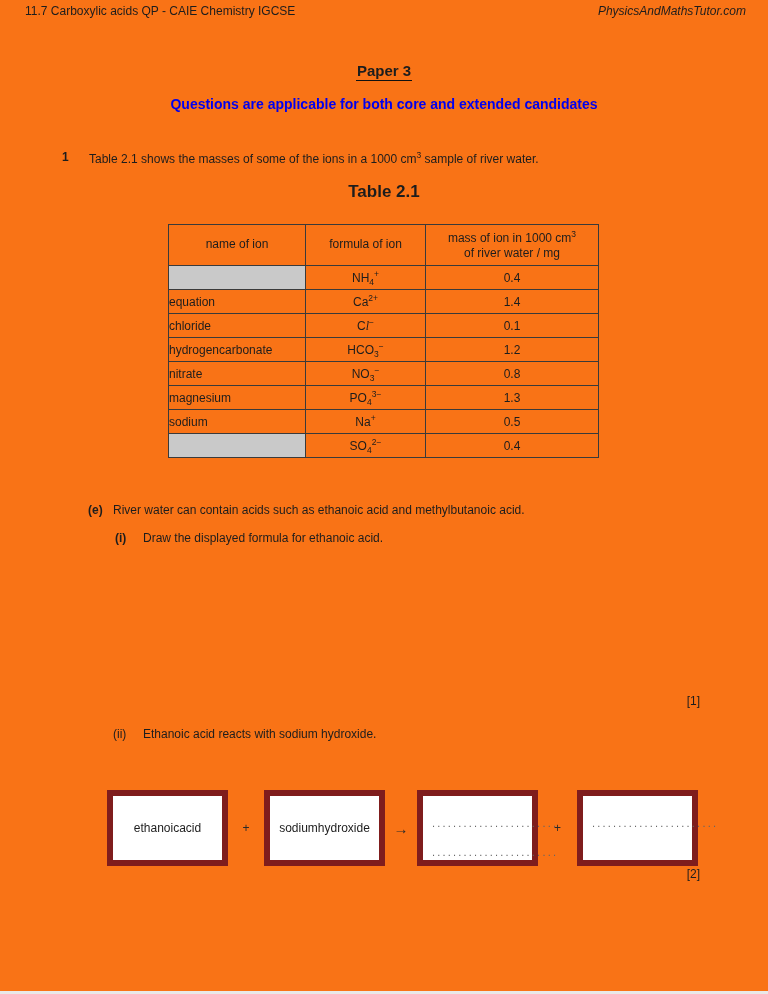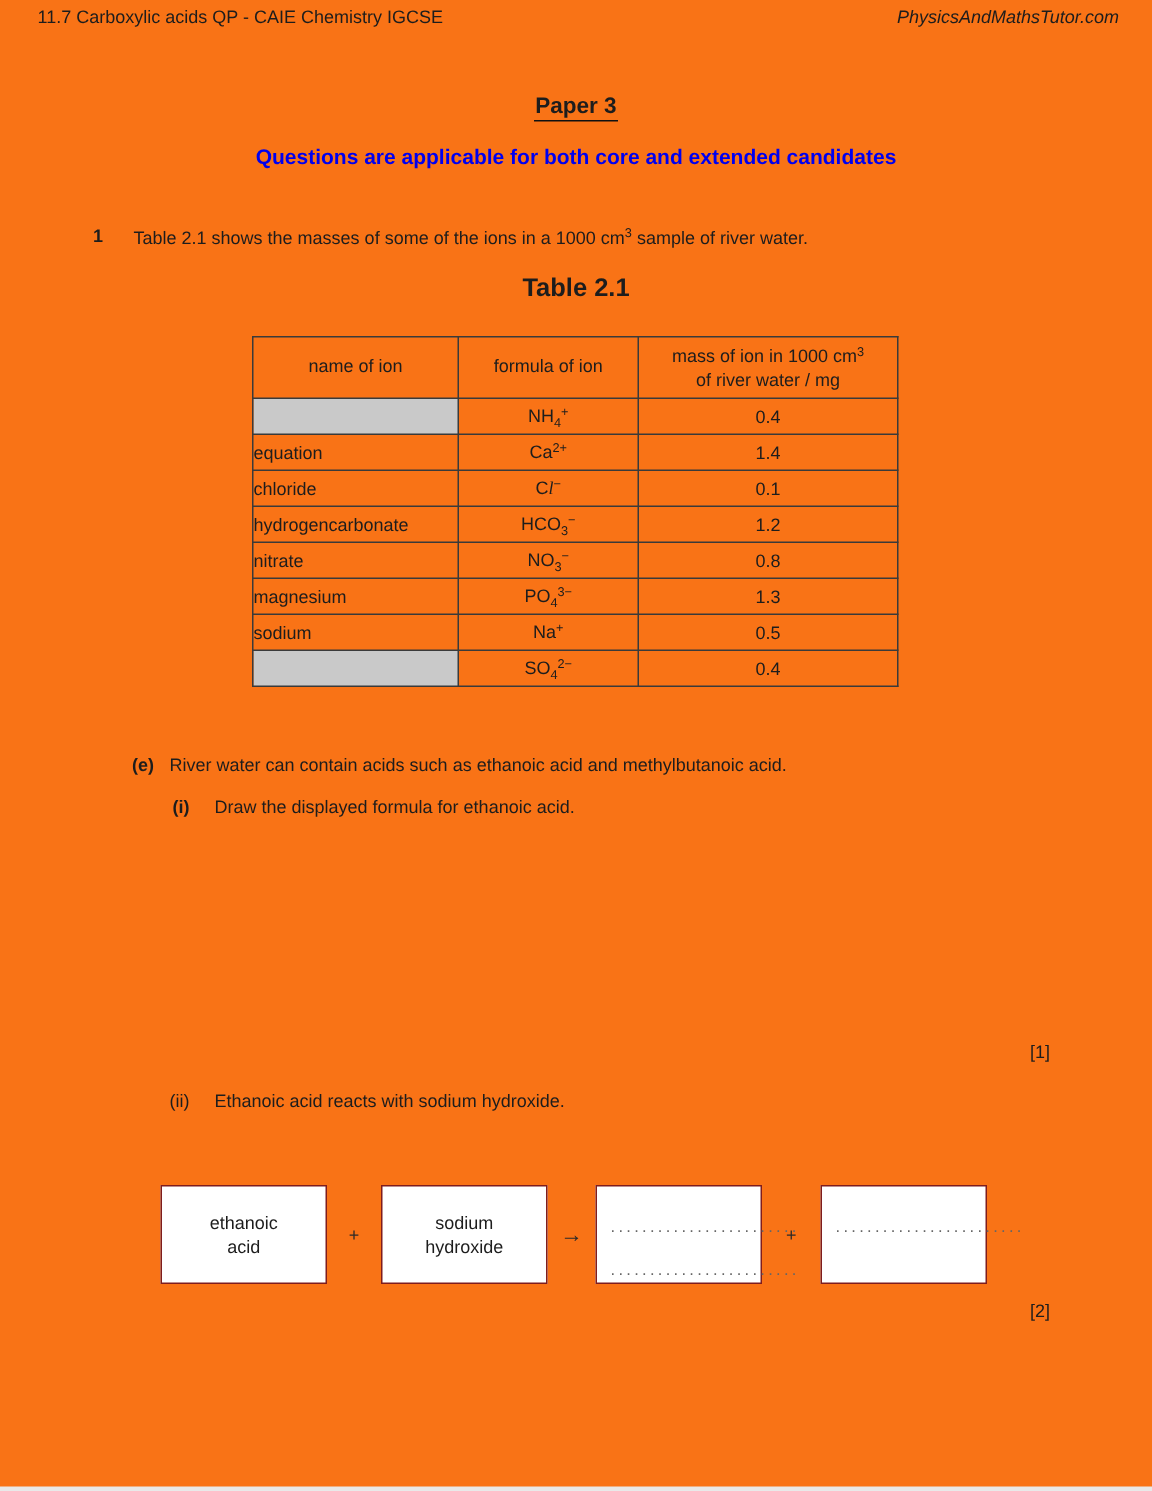--- a/index.html
+++ b/index.html
@@ -46,22 +46,22 @@
   .pi{top:531px; left:115px;}
   .pi .lbl{flex:0 0 28px; font-weight:bold;}
   .pii{top:727px; left:113px;}
   .pii .lbl{flex:0 0 30px; font-weight:normal;}
   .complete{position:absolute; top:759px; left:143px; font-size:12px;}
   .mark{position:absolute; left:0; width:700px; text-align:right; font-size:12px;}
   .mark1{top:694px;}
   .mark2{top:867px;}
   
   .eq{position:absolute; top:790px; left:107px; display:flex; align-items:center; font-size:12px;}
-  .box{width:109px; height:64px; border:1px solid #7f1d1d; background:#fff;
-       display:flex; flex-direction:column; align-items:center; justify-content:center;
+  .box{width:109px; height:64px; border:6px solid #7f1d1d; background:#fff;
+       display:flex; flex-direction:row; align-items:center; justify-content:center;
        text-align:center; line-height:1.35;}
   .box-blank{position:relative;}
   .op{display:flex; align-items:center; justify-content:center; color:#2a2a2a;}
   .op-plus1{width:36px;}
   .op-arrow{width:32px; font-size:15px;}
   .op-plus2{width:39px;}
   .dots{position:absolute; left:9px; font-size:11px; letter-spacing:2.2px;
         color:#666; line-height:1; white-space:nowrap;}
   .d1{top:22px;} .d2{top:51px;}
   

